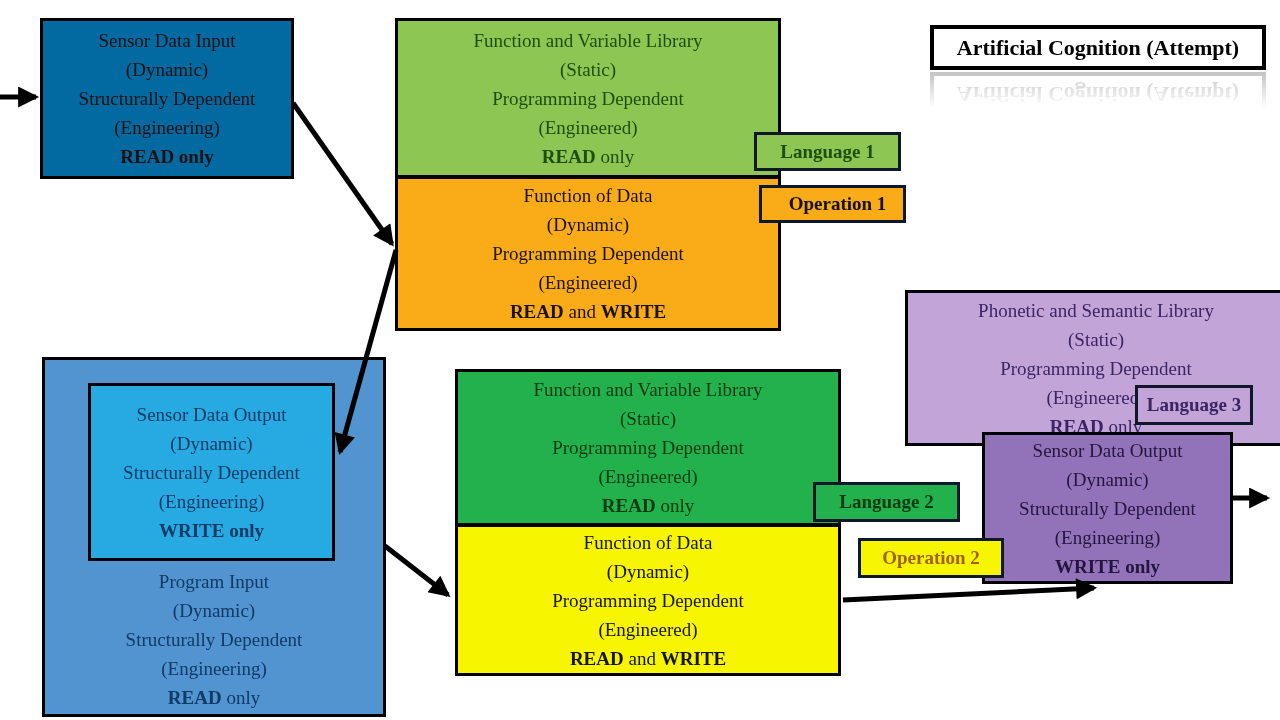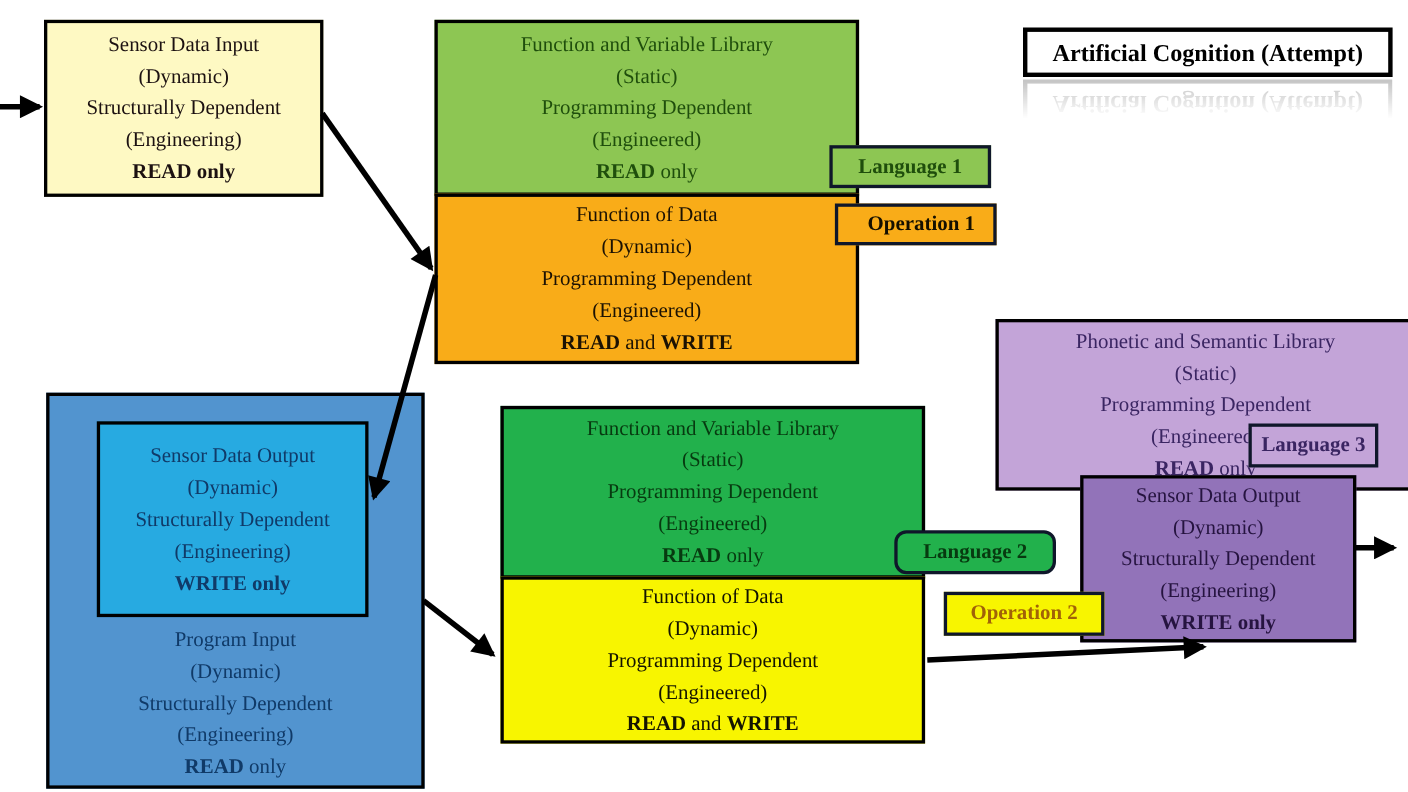--- a/index.html
+++ b/index.html
@@ -11,21 +11,21 @@
     position:absolute;box-sizing:border-box;border:3px solid #000;
     display:flex;flex-direction:column;justify-content:center;
     text-align:center;font-size:19px;line-height:29px;z-index:1;
   }
   .node .nl{white-space:nowrap;}
   .tag{
     position:absolute;box-sizing:border-box;border:3px solid #0f172a;
     display:flex;align-items:center;justify-content:center;
     font-weight:bold;font-size:19px;z-index:3;white-space:nowrap;
   }
-  .red{background:#fef9c3;color:#1c1111;}
+  .red{background:#0369a1;color:#1c1111;}
   .lgreen{background:#8dc653;color:#1f4e0c;}
   .orangebg{background:#f9ac18;color:#1c1203;}
   .dgreen{background:#22b14c;color:#073a10;}
   .yellowbg{background:#f8f500;color:#141400;}
   .lav{background:#c3a4d8;color:#3a2562;}
   .purp{background:#9273b9;color:#261440;}
   .bluedark{background:#5294cf;color:#103a68;}
   .bluelight{background:#27aae1;color:#103a68;}
 
   #blue-container{justify-content:flex-start;}
@@ -131,21 +131,21 @@
   <div class="node yellowbg" style="left:455px;top:524px;width:386px;height:152px;">
     <div class="nl">Function of Data</div>
     <div class="nl">(Dynamic)</div>
     <div class="nl">Programming Dependent</div>
     <div class="nl">(Engineered)</div>
     <div class="nl"><b>READ</b><span> and </span><b>WRITE</b></div>
   </div>
 
   <div class="tag lgreen" style="left:754px;top:132px;width:147px;height:39px;">Language 1</div>
   <div class="tag orangebg" style="left:759px;top:185px;width:147px;height:38px;color:#151000;padding-left:10px;">Operation 1</div>
-  <div class="tag dgreen" style="left:813px;top:482px;width:147px;height:40px;border-radius:11px;">Language 2</div>
+  <div class="tag dgreen" style="left:813px;top:482px;width:147px;height:40px;">Language 2</div>
   <div class="tag yellowbg" style="left:858px;top:538px;width:146px;height:40px;color:#a16207;">Operation 2</div>
   <div class="tag lav" style="left:1135px;top:385px;width:118px;height:40px;">Language 3</div>
 
   <svg id="arrow-overlay" width="1280" height="720" viewBox="0 0 1280 720">
     <defs>
       <marker id="ah" viewBox="0 0 10 10" refX="8.5" refY="5" markerWidth="5" markerHeight="4.2" orient="auto-start-reverse">
         <path d="M0,0 L10,5 L0,10 z" fill="#000"></path>
       </marker>
     </defs>
     <line x1="0" y1="97" x2="36" y2="97" marker-end="url(#ah)"></line>

